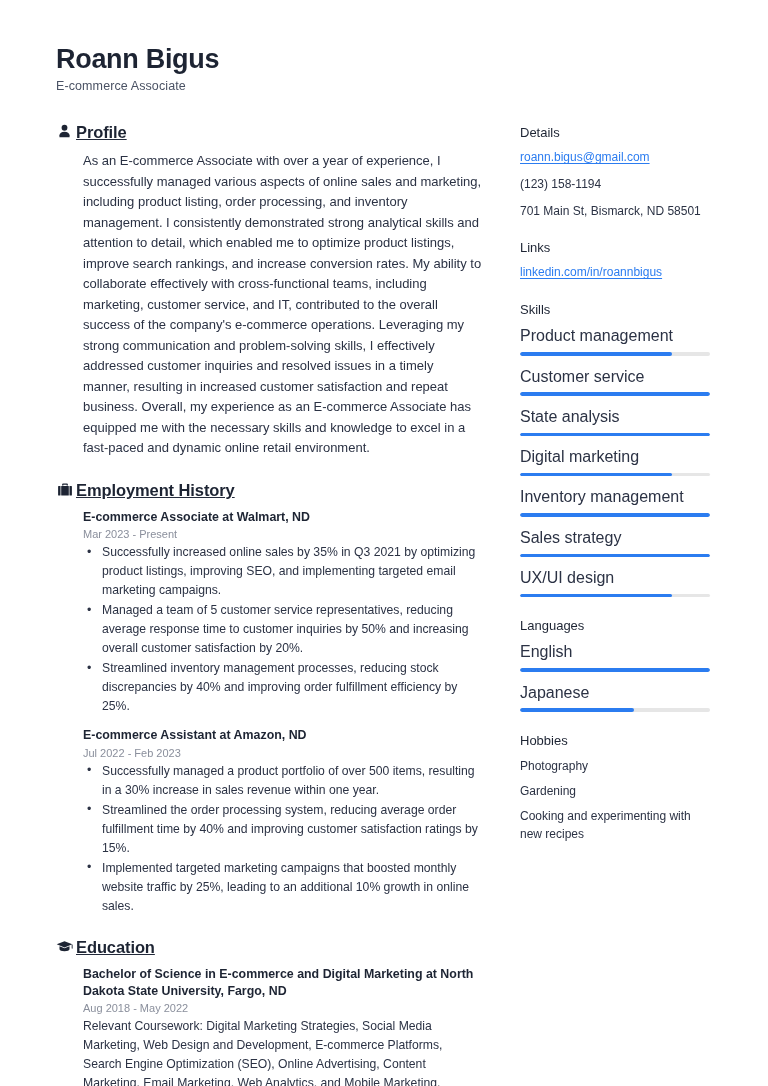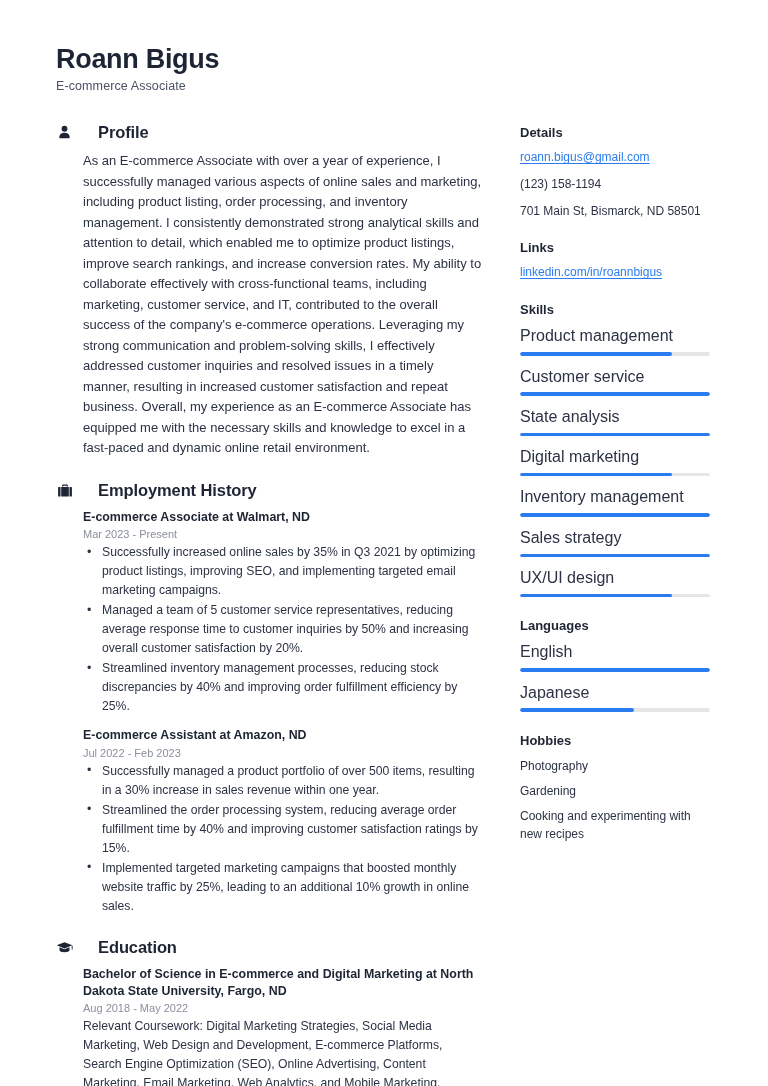--- a/index.html
+++ b/index.html
@@ -42,23 +42,23 @@
     align-items: flex-start;
     gap: 36px;
   }
   .col-main { width: 428px; flex: none; }
   .col-side { width: 190px; flex: none; padding-top: 2px; }
 
   
   .section { margin-bottom: 22px; }
   .section-head {
     display: flex;
-    align-items: center;
-    gap: 25px;
+    gap: 3px;
     margin-bottom: 9px;
+    text-decoration: underline;
   }
   .section-icon {
     width: 17px;
     height: 17px;
     flex: none;
     display: flex;
     align-items: center;
     justify-content: center;
     color: #1d2433;
   }
@@ -119,21 +119,21 @@
     left: 4px;
     top: -0.5px;
     color: #2b3244;
     font-size: 12.5px;
   }
 
   
   .side-block { margin-bottom: 21px; }
   .side-title {
     font-size: 13px;
-    font-weight: bold;
+    font-weight: normal;
     color: #1d2433;
     margin-bottom: 9px;
   }
   .side-line {
     font-size: 12px;
     line-height: 1.4;
     color: #2b3244;
     margin-bottom: 10px;
   }
   .side-line:last-child { margin-bottom: 0; }

